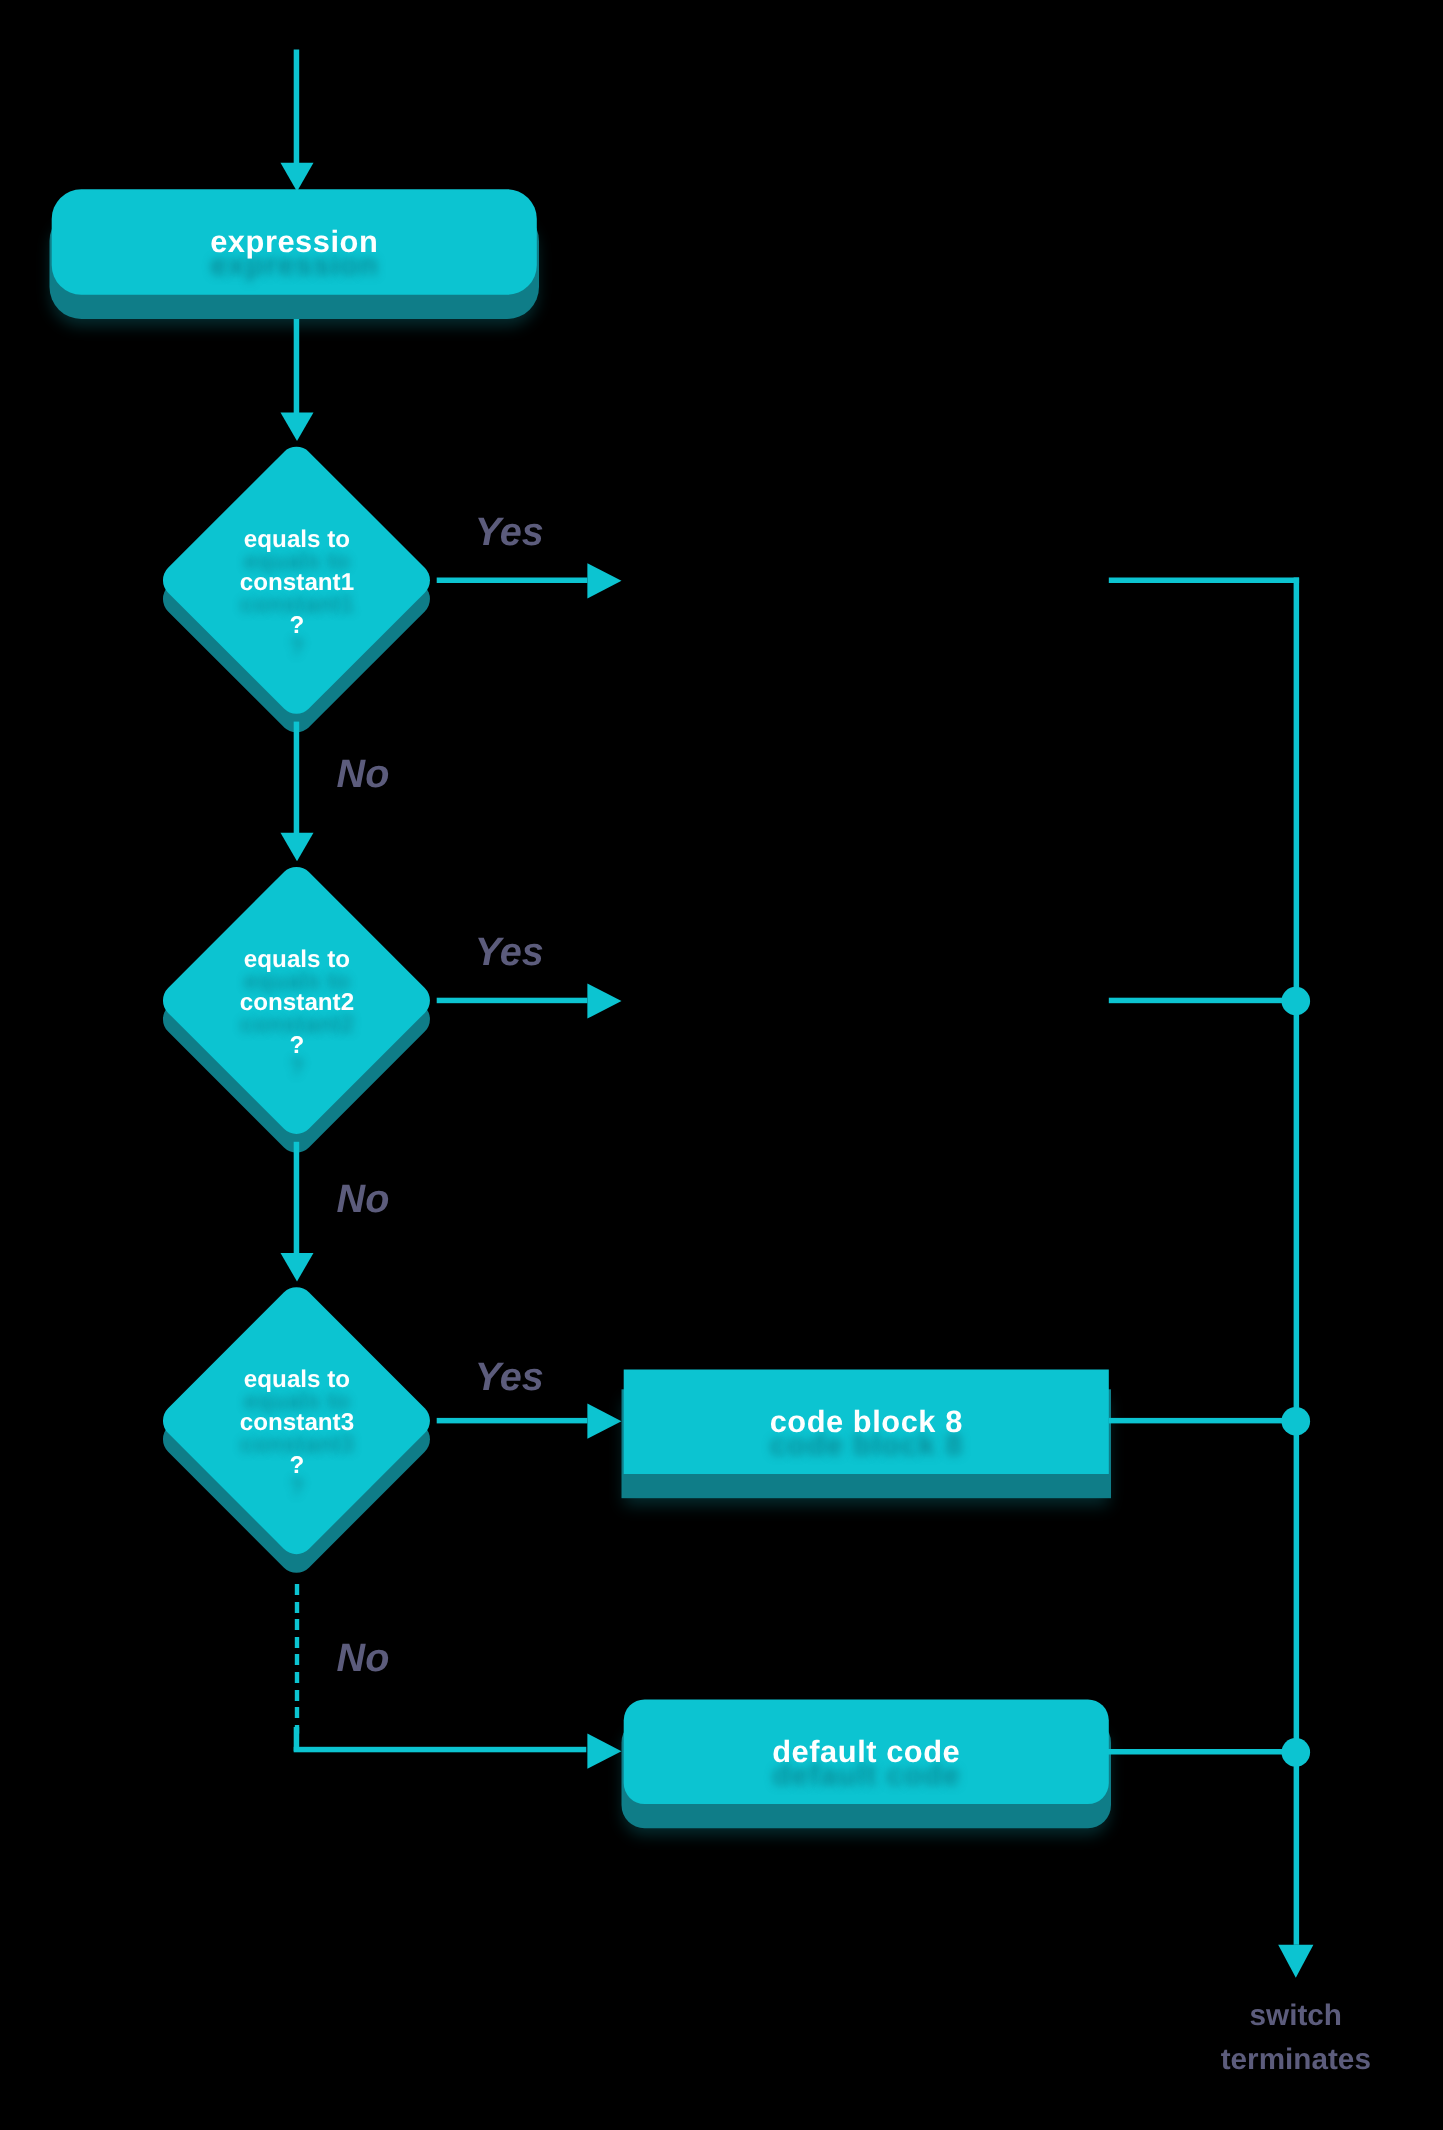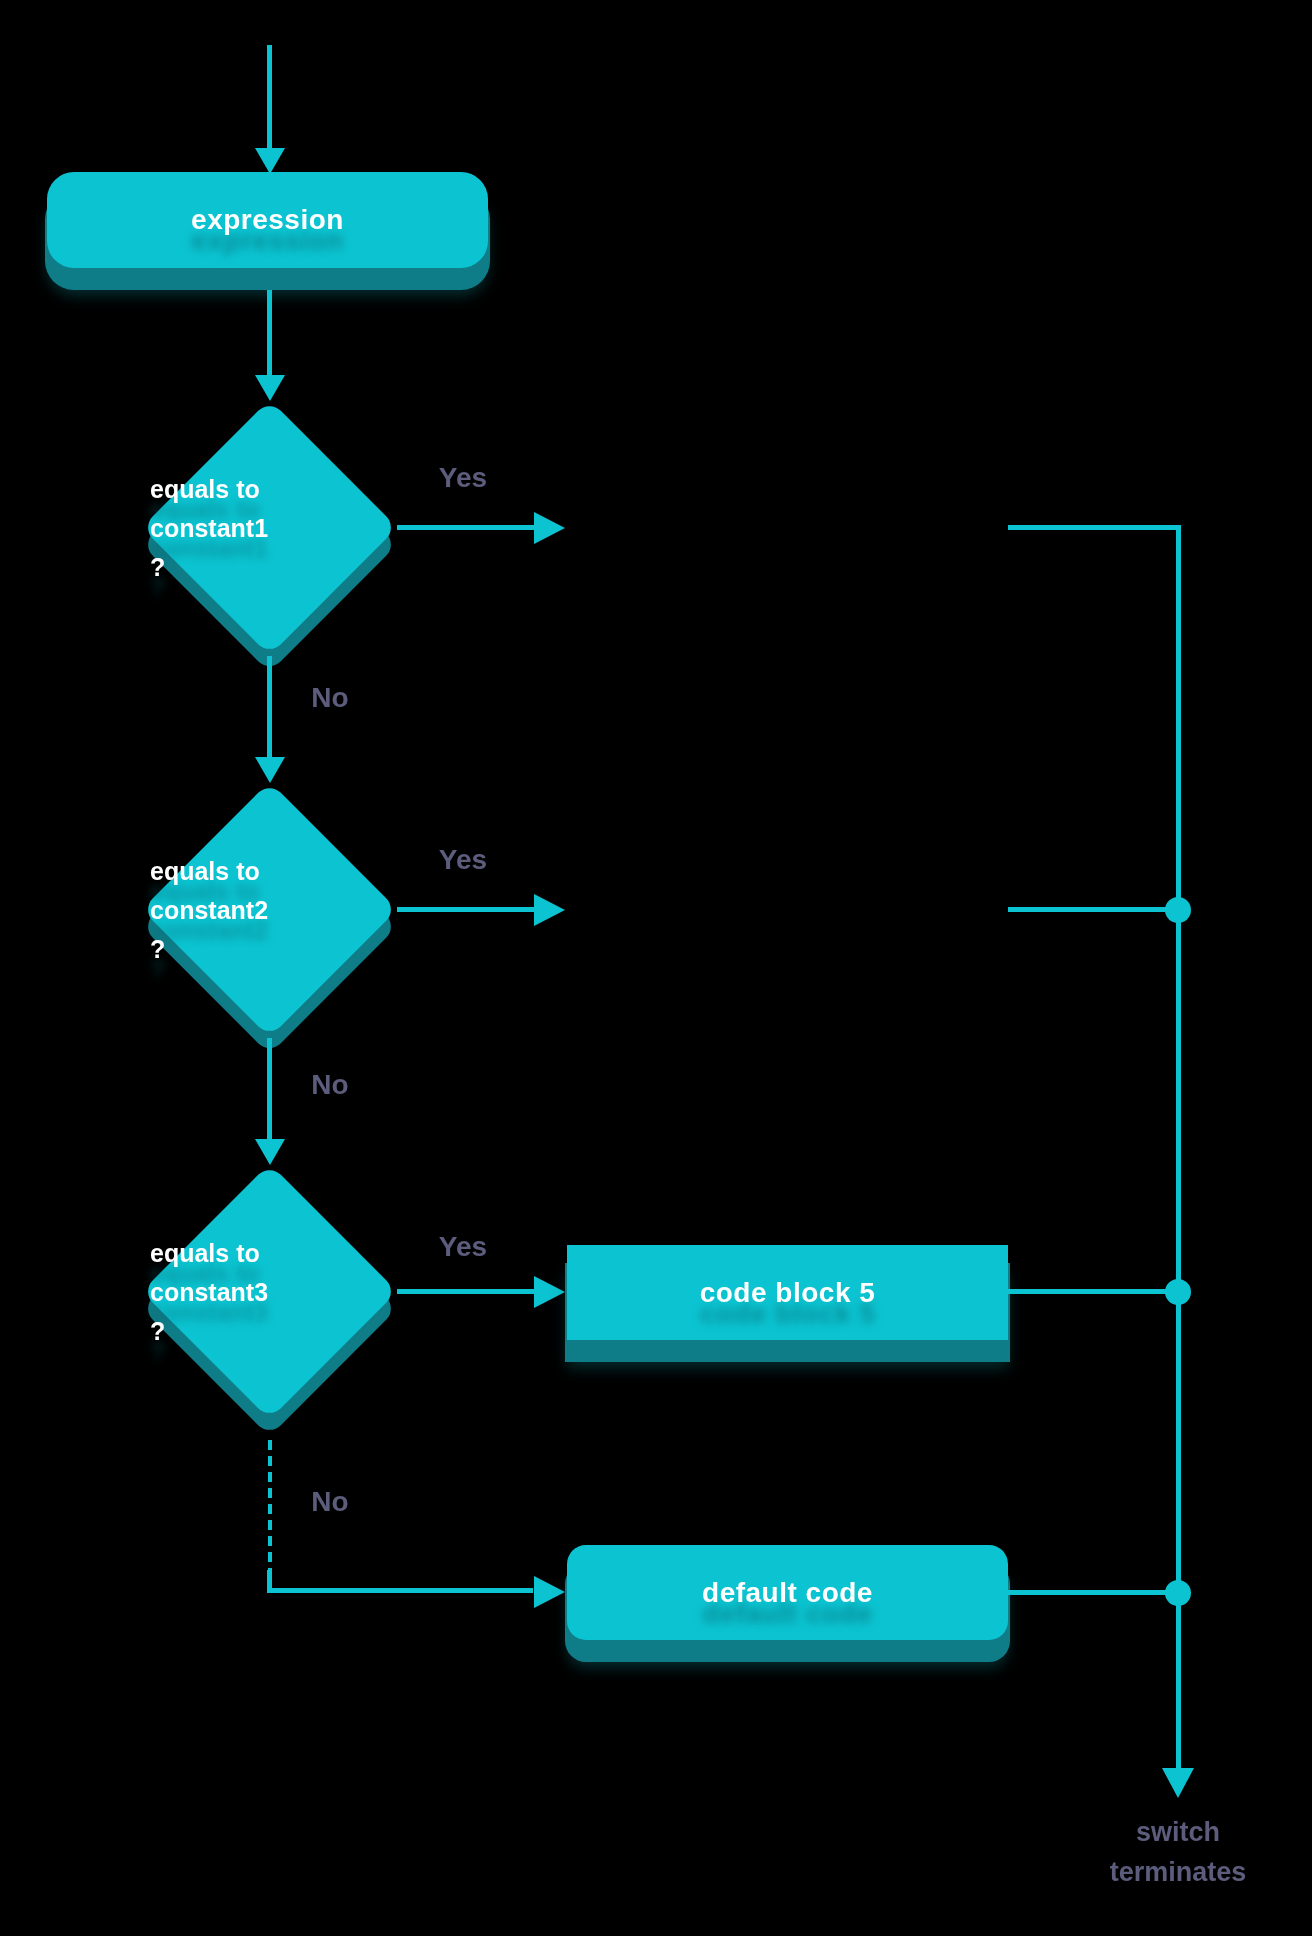--- a/index.html
+++ b/index.html
@@ -33,27 +33,27 @@
   }
   .diamond{
     position:absolute;width:181px;height:181px;background:#0cc4d1;
     transform:rotate(45deg);border-radius:16px;
   }
   .diamond-shadow{
     position:absolute;width:181px;height:181px;background:#0f7d88;
     transform:rotate(45deg);border-radius:16px;
   }
   .diamond-label{
-    position:absolute;width:240px;color:#fff;
-    font-size:25px;font-weight:bold;line-height:39px;
+    position:absolute;width:240px;text-align:center;color:#fff;
+    font-size:22px;font-weight:bold;line-height:39px;
     text-shadow:0 20px 8px rgba(8,95,105,0.45);
   }
   .edge-label{
     position:absolute;width:120px;text-align:center;
-    color:#5c5c7c;font-size:28px;font-weight:bold;
+    color:#5c5c7c;font-size:36px;font-weight:bold;font-style:italic;
   }
   .dot{position:absolute;width:26px;height:26px;border-radius:50%;background:#0cc4d1;}
   .terminal-label{
     position:absolute;left:1028px;top:1812px;width:300px;text-align:center;
     color:#5c5c7c;font-size:27px;font-weight:bold;line-height:40px;
   }
 </style>
 </head>
 <body>
 
@@ -114,21 +114,21 @@
     <div>equals to</div>
     <div>constant3</div>
     <div>?</div>
   </div>
 
   <div class="edge-label" style="left:403px;top:1231px;">Yes</div>
   <div class="hline" style="left:397px;top:1289px;width:137px;"></div>
   <div class="ah-right" style="left:534px;top:1276px;"></div>
 
   <div class="rect" style="left:567px;top:1245px;height:95px;">
-    <span class="rect-label">code block 5</span>
+    <span class="rect-label">code block 8</span>
   </div>
   <div class="hline" style="left:1008px;top:1289px;width:170px;"></div>
   <div class="dot" style="left:1165px;top:1279px;"></div>
 
   <div class="edge-label" style="left:270px;top:1486px;">No</div>
   <div class="dashed-vline" style="left:268px;top:1440px;height:136px;"></div>
   <div class="vline" style="left:267px;top:1570px;height:22px;"></div>
   <div class="hline" style="left:267px;top:1588px;width:266px;"></div>
   <div class="ah-right" style="left:534px;top:1576px;"></div>
 

